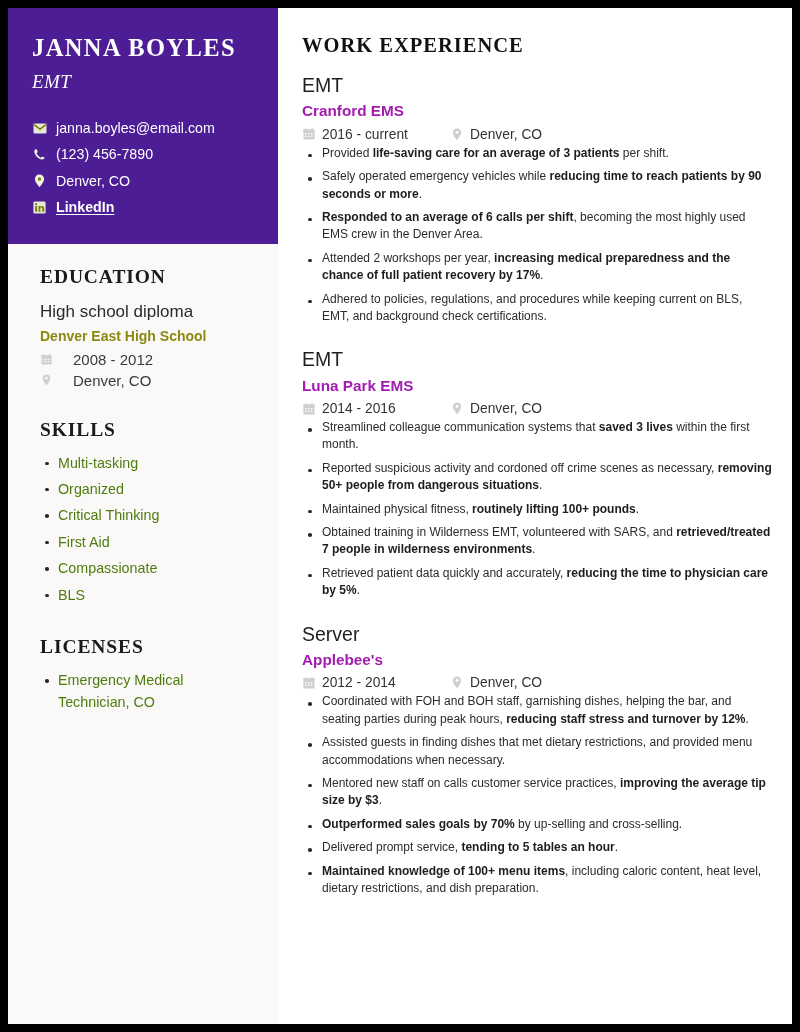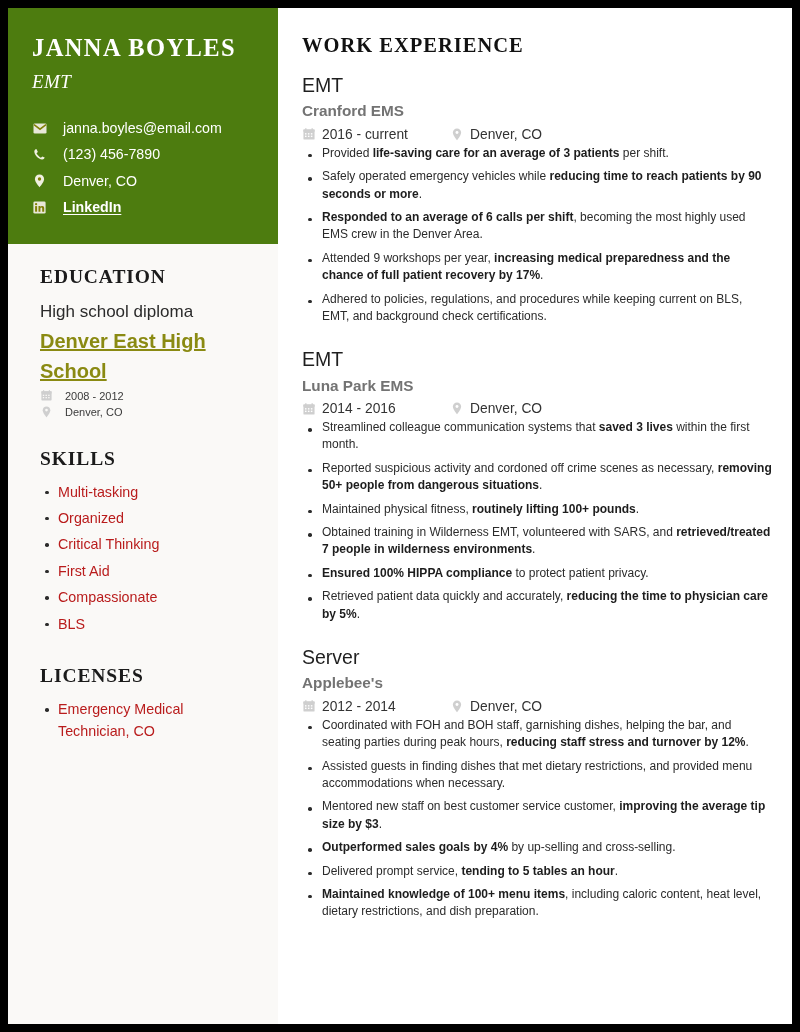--- a/index.html
+++ b/index.html
@@ -24,21 +24,21 @@
 
   
   .sidebar {
     width: 270px;
     flex: 0 0 270px;
     background: #faf9f7;
     position: relative;
   }
 
   .header-block {
-    background: #4d7c0f;
+    background: #4c1d95;
     padding: 26px 24px 20px 24px;
     min-height: 234px;
   }
 
   .name {
     font-family: "Liberation Serif", serif;
     font-weight: bold;
     font-size: 24.5px;
     letter-spacing: 1.4px;
     color: #ffffff;
@@ -52,21 +52,21 @@
     color: #ffffff;
     margin-top: 9px;
     letter-spacing: 0.4px;
   }
 
   .contact-list { margin-top: 26px; }
 
   .contact-row {
     display: flex;
     align-items: center;
-    gap: 16px;
+    gap: 9px;
     margin-bottom: 7px;
     color: #ffffff;
     font-size: 14.2px;
     line-height: 1.35;
   }
 
   .contact-row .ico {
     width: 15px;
     flex: 0 0 15px;
     display: flex;
@@ -93,51 +93,50 @@
   }
 
   .side-section { margin-bottom: 30px; }
 
   .edu-degree {
     font-size: 17px;
     color: #2b2b2b;
     line-height: 1.45;
   }
   .edu-school {
-    font-size: 20px;
+    font-size: 14px;
     font-weight: bold;
     color: #8a8a12;
     line-height: 1.5;
     margin-top: 1px;
-    text-decoration: underline;
   }
 
   .meta-row {
     display: flex;
     align-items: center;
-    gap: 13px;
-    font-size: 11px;
+    gap: 21px;
+    font-size: 15px;
     color: #3a3a3a;
     margin-top: 4px;
     text-align: right;
   }
   .meta-row .ico {
     width: 12px;
     flex: 0 0 12px;
     display: flex;
     align-items: center;
     justify-content: center;
   }
 
   ul.bullets { list-style: none; }
   ul.bullets li {
     position: relative;
     padding-left: 18px;
     font-size: 14.3px;
-    color: #b91c1c;
+    color: #4d7c0f;
     line-height: 1.5;
     margin-bottom: 5px;
   }
   ul.bullets li::before {
     content: "";
     position: absolute;
     left: 5px;
     top: 9px;
     width: 3.5px;
     height: 3.5px;
@@ -165,21 +164,21 @@
 
   .job-role {
     font-size: 19.5px;
     color: #1f1f1f;
     line-height: 1.25;
   }
 
   .job-company {
     font-size: 15.3px;
     font-weight: bold;
-    color: #737373;
+    color: #a21caf;
     margin-top: 3px;
     line-height: 1.4;
   }
 
   .job-meta {
     display: flex;
     align-items: center;
     margin-top: 5px;
     margin-bottom: 3px;
   }
@@ -364,21 +363,21 @@
                   <circle cx="4.5" cy="4.1" r="1.35" fill="#ffffff"></circle>
                 </svg>
               </span>
               <span>Denver, CO</span>
             </span>
           </div>
           <ul class="job-bullets">
             <li><span>Provided </span><b>life-saving care for an average of 3 patients</b><span> per shift.</span></li>
             <li><span>Safely operated emergency vehicles while </span><b>reducing time to reach patients by 90 seconds or more</b><span>.</span></li>
             <li><b>Responded to an average of 6 calls per shift</b><span>, becoming the most highly used EMS crew in the Denver Area.</span></li>
-            <li><span>Attended 9 workshops per year, </span><b>increasing medical preparedness and the chance of full patient recovery by 17%</b><span>.</span></li>
+            <li><span>Attended 2 workshops per year, </span><b>increasing medical preparedness and the chance of full patient recovery by 17%</b><span>.</span></li>
             <li><span>Adhered to policies, regulations, and procedures while keeping current on BLS, EMT, and background check certifications.</span></li>
           </ul>
         </section>
         <section class="job">
           <div class="job-role">EMT</div>
           <div class="job-company">Luna Park EMS</div>
           <div class="job-meta">
             <span class="meta-item date">
               <span class="ico">
                 <svg width="12" height="12" viewBox="0 0 11 11">
@@ -404,21 +403,20 @@
                 </svg>
               </span>
               <span>Denver, CO</span>
             </span>
           </div>
           <ul class="job-bullets">
             <li><span>Streamlined colleague communication systems that </span><b>saved 3 lives</b><span> within the first month.</span></li>
             <li><span>Reported suspicious activity and cordoned off crime scenes as necessary, </span><b>removing 50+ people from dangerous situations</b><span>.</span></li>
             <li><span>Maintained physical fitness, </span><b>routinely lifting 100+ pounds</b><span>.</span></li>
             <li><span>Obtained training in Wilderness EMT, volunteered with SARS, and </span><b>retrieved/treated 7 people in wilderness environments</b><span>.</span></li>
-            <li><b>Ensured 100% HIPPA compliance</b><span> to protect patient privacy.</span></li>
             <li><span>Retrieved patient data quickly and accurately, </span><b>reducing the time to physician care by 5%</b><span>.</span></li>
           </ul>
         </section>
         <section class="job">
           <div class="job-role">Server</div>
           <div class="job-company">Applebee's</div>
           <div class="job-meta">
             <span class="meta-item date">
               <span class="ico">
                 <svg width="12" height="12" viewBox="0 0 11 11">
@@ -442,22 +440,22 @@
                   <path d="M4.5 0.5 C2.3 0.5 0.7 2.1 0.7 4.2 C0.7 6.9 4.5 11.3 4.5 11.3 C4.5 11.3 8.3 6.9 8.3 4.2 C8.3 2.1 6.7 0.5 4.5 0.5 Z" fill="#cfcfcf"></path>
                   <circle cx="4.5" cy="4.1" r="1.35" fill="#ffffff"></circle>
                 </svg>
               </span>
               <span>Denver, CO</span>
             </span>
           </div>
           <ul class="job-bullets">
             <li><span>Coordinated with FOH and BOH staff, garnishing dishes, helping the bar, and seating parties during peak hours, </span><b>reducing staff stress and turnover by 12%</b><span>.</span></li>
             <li><span>Assisted guests in finding dishes that met dietary restrictions, and provided menu accommodations when necessary.</span></li>
-            <li><span>Mentored new staff on best customer service customer, </span><b>improving the average tip size by $3</b><span>.</span></li>
-            <li><b>Outperformed sales goals by 4%</b><span> by up-selling and cross-selling.</span></li>
+            <li><span>Mentored new staff on calls customer service practices, </span><b>improving the average tip size by $3</b><span>.</span></li>
+            <li><b>Outperformed sales goals by 70%</b><span> by up-selling and cross-selling.</span></li>
             <li><span>Delivered prompt service, </span><b>tending to 5 tables an hour</b><span>.</span></li>
             <li><b>Maintained knowledge of 100+ menu items</b><span>, including caloric content, heat level, dietary restrictions, and dish preparation.</span></li>
           </ul>
         </section>
       </div>
   </main>
 
 </div>
 
 </body></html>

